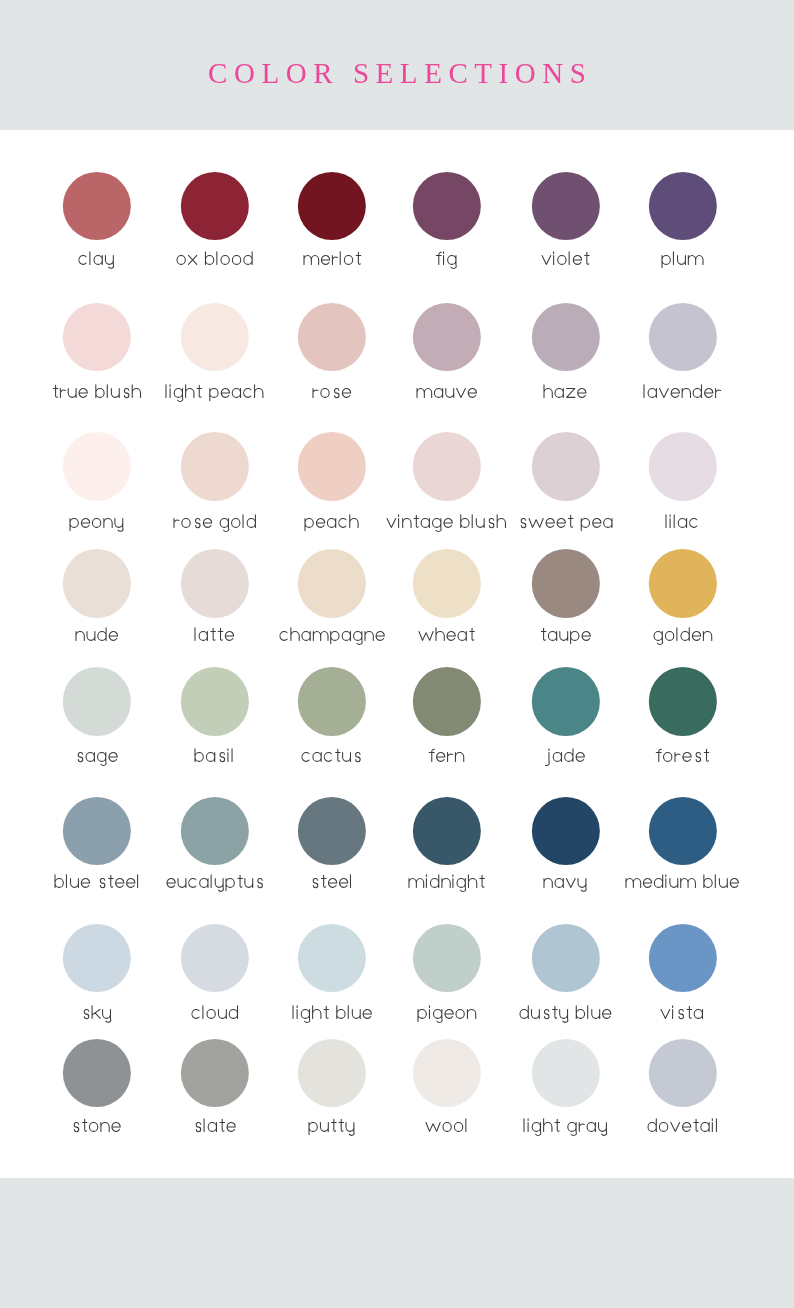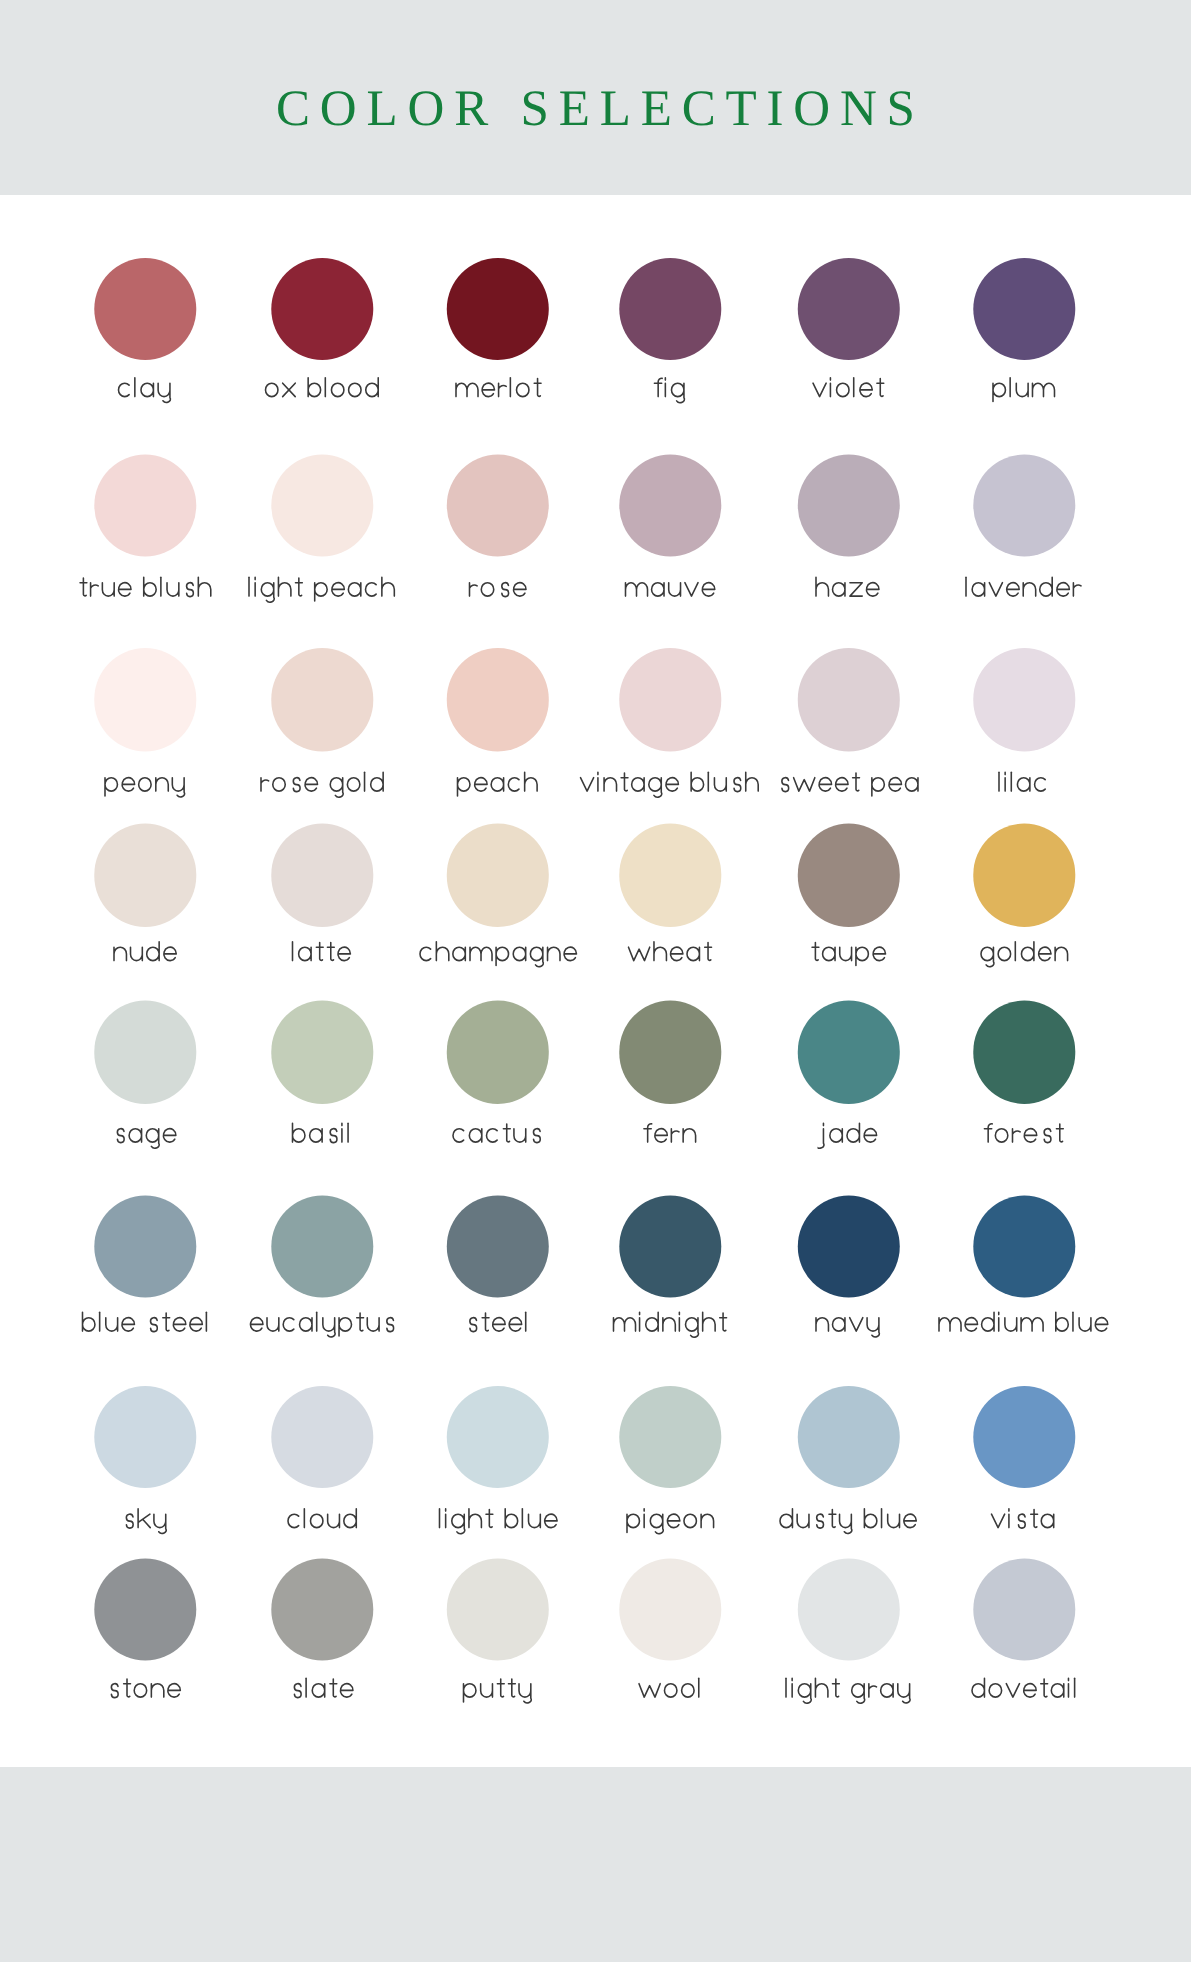--- a/index.html
+++ b/index.html
@@ -12,23 +12,23 @@
     overflow:hidden;
   }
   .page{position:relative;width:794px;height:1308px;}
   .band{position:absolute;left:0;width:794px;background:#e2e5e6;}
   .band-top{top:0;height:130.3px;}
   .band-bottom{top:1178.4px;height:129.6px;}
   .title{
     position:absolute;left:0;top:0;width:794px;height:129px;
     display:flex;align-items:center;justify-content:center;
     font-family:"Liberation Serif", serif;
-    font-size:34px;
+    font-size:29px;
     letter-spacing:6.55px;
-    color:#15803d;
+    color:#ec4899;
     text-indent:6.55px;
     font-weight:400;
     padding-top:17px;
     box-sizing:border-box;
   }
   .grid{position:absolute;left:0;top:0;width:794px;height:1308px;}
   .cell{position:absolute;width:140px;text-align:center;}
   .dot{position:absolute;left:50%;transform:translateX(-50%);border-radius:50%;}
   .lab{
     position:absolute;

